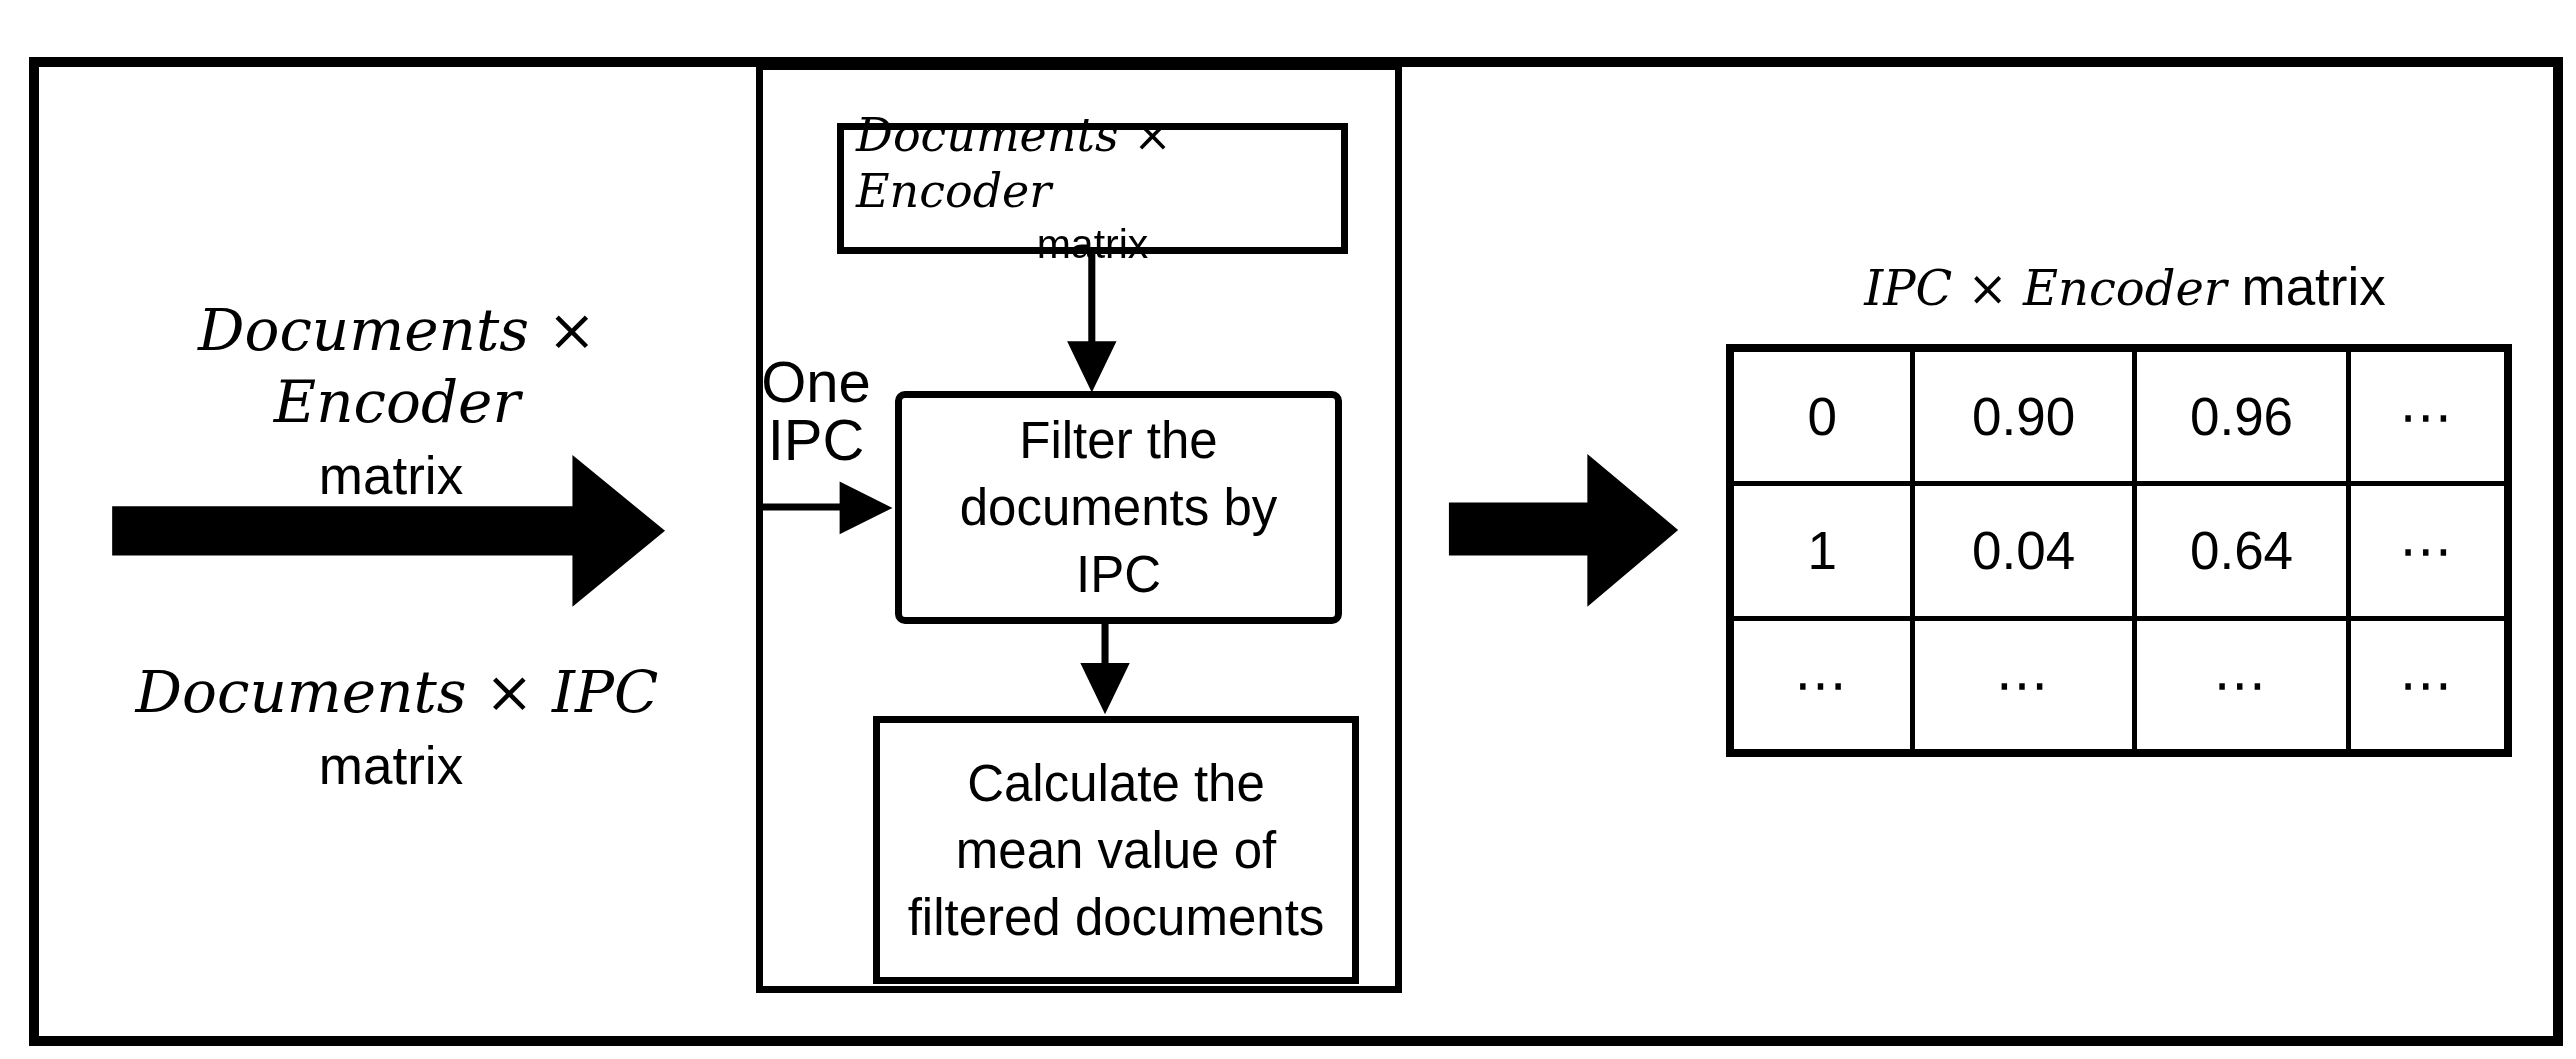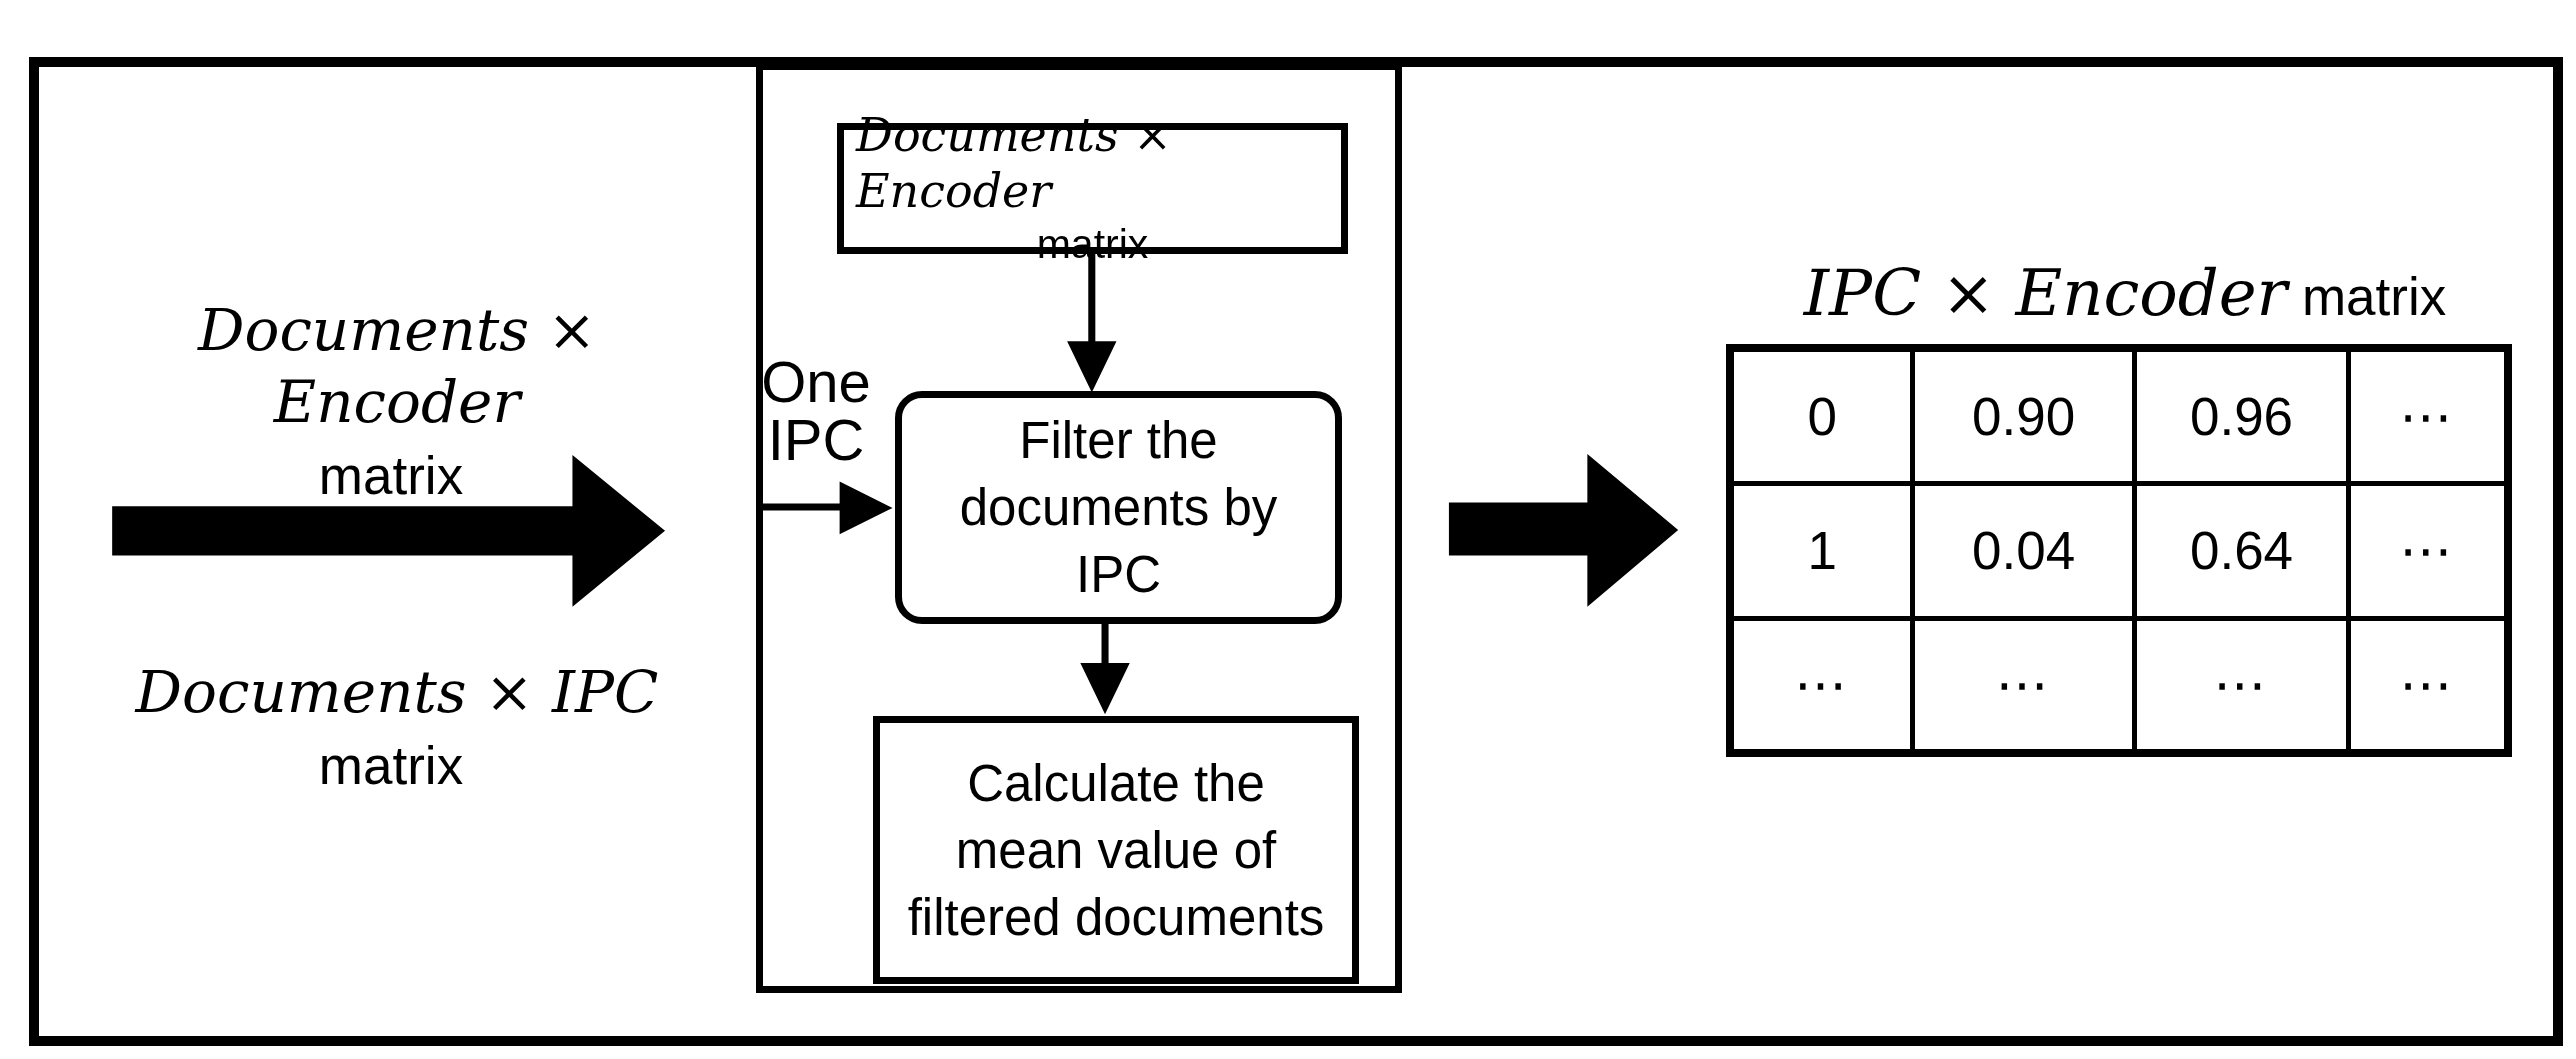--- a/index.html
+++ b/index.html
@@ -18,30 +18,30 @@
   .llabel1{top:294px;}
   .llabel2{top:656px;}
 
   
   .midbox{left:756px;top:63px;width:646px;height:930px;border:7px solid #000;}
   .inputbox{left:837px;top:123px;width:511px;height:131px;border:7px solid #000;
             display:flex;flex-direction:column;align-items:center;justify-content:center;}
   .inputbox .mathtxt{font-size:46px;line-height:56px;}
   .inputbox .subtxt{font-size:41px;line-height:51px;}
   .oneipc{left:758px;top:353px;width:116px;text-align:center;font-size:58px;line-height:58px;}
-  .filterbox{left:895px;top:391px;width:447px;height:233px;border:7px solid #000;border-radius:27px;
+  .filterbox{left:895px;top:391px;width:447px;height:233px;border:7px solid #000;border-radius:10px;
              display:flex;align-items:center;justify-content:center;text-align:center;
              font-size:51px;line-height:67px;}
   .calcbox{left:873px;top:716px;width:486px;height:268px;border:7px solid #000;
            display:flex;align-items:center;justify-content:center;text-align:center;
            font-size:51px;line-height:67px;}
 
   
   .ttitle{left:1726px;top:256px;width:786px;text-align:center;white-space:nowrap;}
-  .ttitle .mathtxt{font-size:64px;}
+  .ttitle .mathtxt{font-size:48px;}
   .ttitle .subtxt{font-size:53px;}
   table.ipc{position:absolute;left:1726px;top:344px;width:786px;height:413px;
             border-collapse:collapse;table-layout:fixed;}
   table.ipc th,table.ipc td{border:5.3px solid #000;text-align:center;vertical-align:middle;
             font-weight:normal;font-size:53px;padding:0;}
   table.ipc{border:8px solid #000;}
   tr.hdr{height:136px;}
   tr.bodyr{height:90px;}
   th.c0{font-size:44px;line-height:58px;}
   .dots{font-size:49px;letter-spacing:3.5px;}

